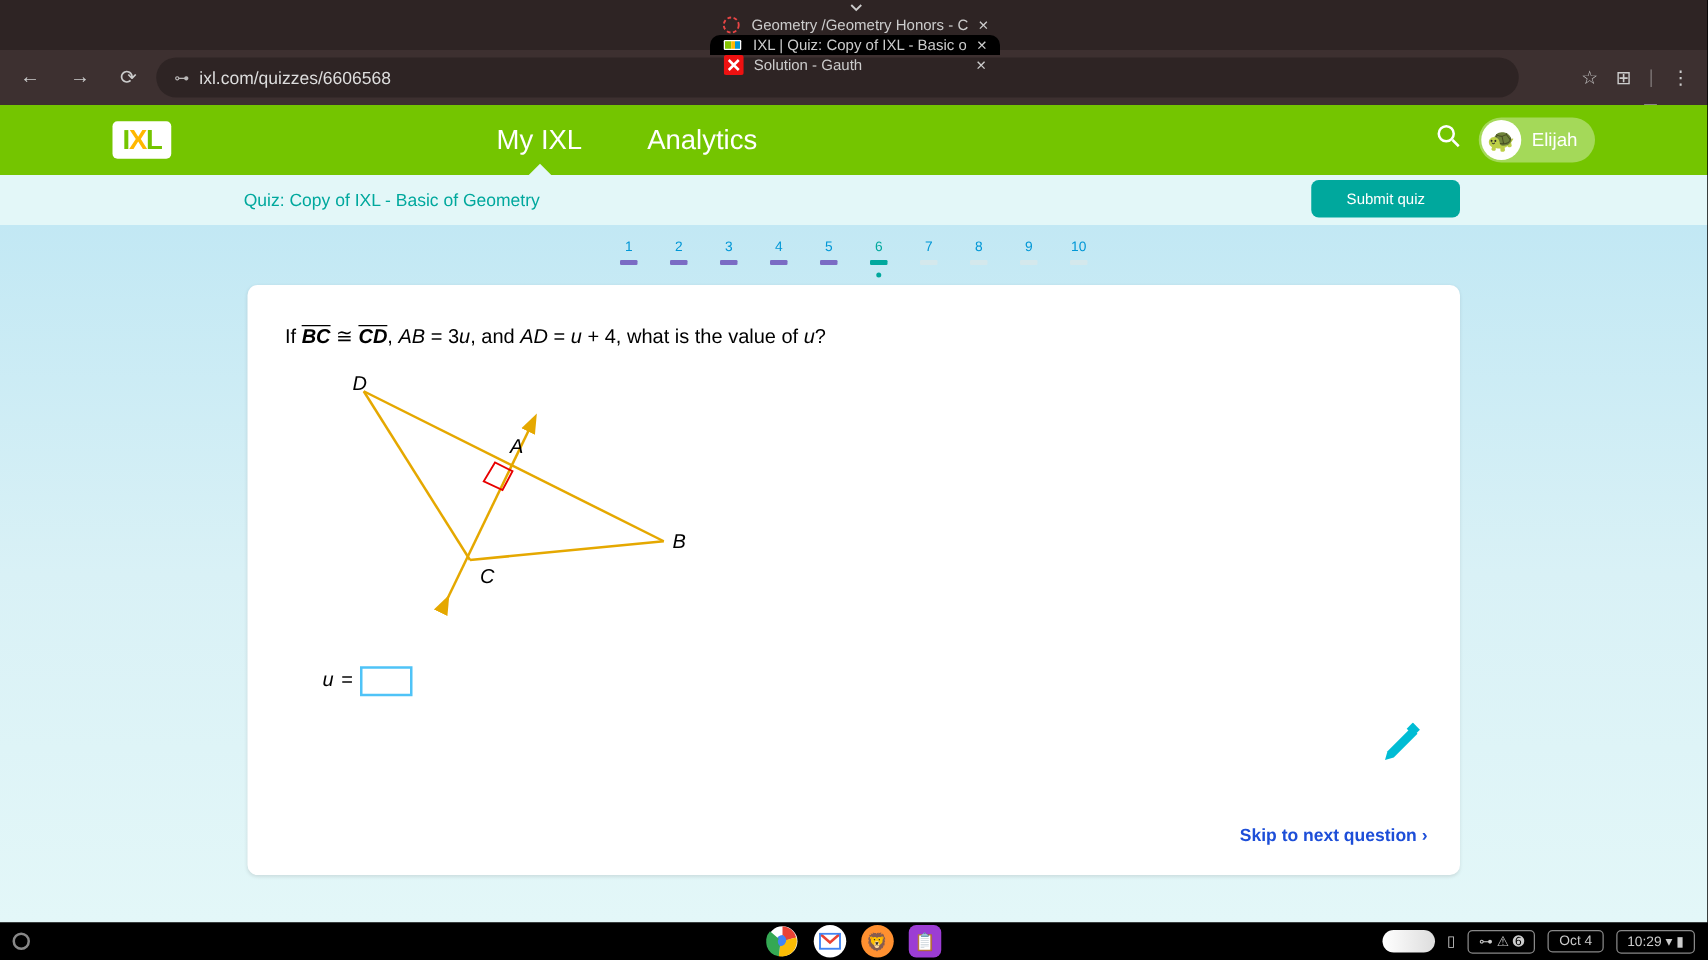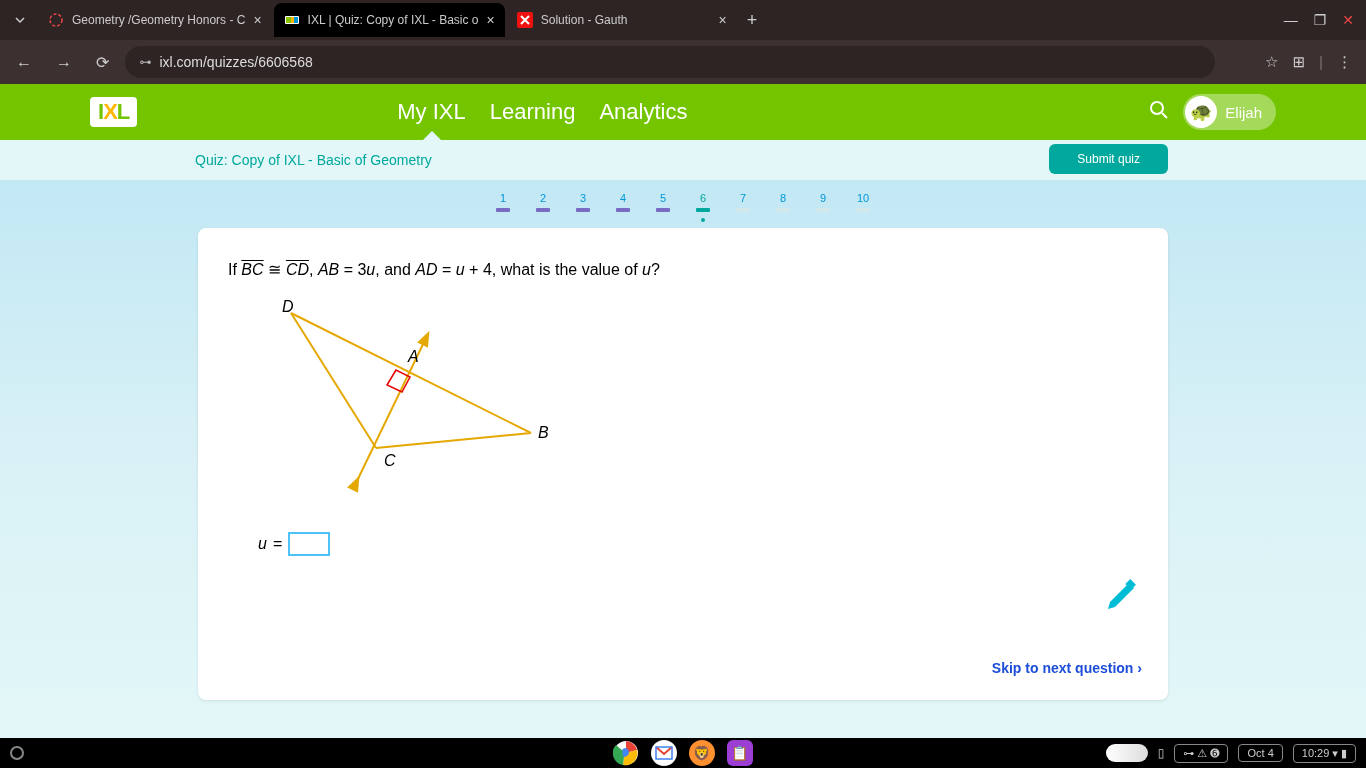--- a/index.html
+++ b/index.html
@@ -1,19 +1,19 @@
 <!DOCTYPE html>
 <html><head>
 <meta charset="utf-8">
 <style>
 * { margin: 0; padding: 0; box-sizing: border-box; }
 body { font-family: Arial, sans-serif; width: 1366px; height: 768px; overflow: hidden; background: #000; }
 
 
-.browser-top { background: #2e2424; height: 40px; display: flex; align-items: center; }
+.browser-top { background: #2e2424; height: 40px; display: flex; align-items: center; flex-direction: column; }
 .tab-dropdown { width: 32px; height: 28px; display: flex; align-items: center; justify-content: center; color: #ccc; margin-left: 4px; }
 .tab { display: flex; align-items: center; height: 34px; padding: 0 10px; color: #ccc; font-size: 12px; min-width: 230px; max-width: 235px; border-radius: 8px 8px 0 0; margin-left: 2px; position: relative; }
 .tab.active { background: #000000; }
 .tab .favicon { width: 16px; height: 16px; margin-right: 8px; flex-shrink: 0; }
 .tab .title { flex: 1; overflow: hidden; white-space: nowrap; text-overflow: ellipsis; }
 .tab .close { margin-left: 8px; font-size: 14px; cursor: pointer; }
 .new-tab { color: #ccc; font-size: 18px; padding: 0 10px; cursor: pointer; }
 .window-controls { margin-left: auto; display: flex; gap: 16px; padding-right: 12px; color: #ccc; }
 .window-controls span { cursor: pointer; font-size: 14px; }
 .wc-close { color: #e84545; }
@@ -22,21 +22,21 @@
 .nav-btn { color: #ccc; font-size: 16px; padding: 6px 8px; cursor: pointer; }
 .url-bar { flex: 1; background: #2e2424; border-radius: 20px; height: 32px; display: flex; align-items: center; padding: 0 14px; color: #ddd; font-size: 14px; max-width: 1090px; }
 .url-icon { margin-right: 8px; font-size: 12px; opacity: 0.8; }
 .right-icons { display: flex; gap: 14px; color: #ccc; padding-right: 6px; margin-left: auto; }
 .right-icons span { cursor: pointer; font-size: 15px; }
 
 
 .ixl-header { background: #74c500; height: 56px; display: flex; align-items: center; padding: 12px 90px; position: relative; }
 .ixl-logo { background: #fff; color: #74c500; font-weight: 900; font-size: 22px; padding: 2px 8px; border-radius: 4px; letter-spacing: -1px; font-family: Arial Black, sans-serif; }
 .ixl-logo .x { color: #ffb700; }
-.ixl-nav { display: flex; gap: 24px; margin-left: 260px; }
+.ixl-nav { display: flex; gap: 52px; margin-left: 260px; }
 .ixl-nav-item { color: #fff; font-size: 22px; font-weight: 300; cursor: pointer; position: relative; padding: 14px 0; }
 .ixl-nav-item.active:after { content: ''; position: absolute; bottom: -2px; left: 50%; transform: translateX(-50%); border: 10px solid transparent; border-bottom-color: #e3f7f8; }
 .ixl-right { margin-left: auto; display: flex; align-items: center; gap: 14px; }
 .ixl-search { color: #fff; font-size: 20px; cursor: pointer; }
 .ixl-user { background: rgba(255,255,255,0.35); border-radius: 20px; display: flex; align-items: center; gap: 8px; padding: 2px 14px 2px 2px; }
 .ixl-avatar { width: 32px; height: 32px; background: #fff; border-radius: 50%; display: flex; align-items: center; justify-content: center; font-size: 18px; }
 .ixl-username { color: #fff; font-size: 15px; }
 
 .quiz-bar { background: #e3f7f8; height: 40px; display: flex; align-items: center; padding: 0 0 0 195px; position: relative; }
 .quiz-title { color: #00a89d; font-size: 14px; }
@@ -48,21 +48,21 @@
 .prog-num { font-size: 11px; color: #0097d6; }
 .prog-bar { width: 14px; height: 4px; border-radius: 1px; }
 .prog.answered .prog-bar { background: #7a6bc4; }
 .prog.current .prog-bar { background: #00a89d; }
 .prog.unanswered .prog-bar { background: #d4e8ec; }
 .prog.current .prog-num { color: #00a89d; }
 .prog-dot { width: 4px; height: 4px; background: #00a89d; border-radius: 50%; margin-top: 2px; }
 
 .card { background: #fff; border-radius: 8px; width: 970px; height: 472px; padding: 30px 30px 16px; position: relative; box-shadow: 0 1px 3px rgba(0,0,0,0.1); }
 .question { font-size: 16px; line-height: 1.5; }
-.overline { text-decoration: overline; font-style: italic; }
+.overline { text-decoration: overline; font-style: italic; font-weight: bold; }
 .math-i { font-style: italic; }
 
 .diagram { margin: 16px 0 0 28px; }
 
 .answer-row { margin: 30px 0 0 30px; font-size: 16px; font-style: italic; display: flex; align-items: center; gap: 6px; }
 .answer-input { width: 42px; height: 24px; border: 2px solid #4fc3f7; font-size: 14px; padding: 0 4px; }
 
 .save-btn { margin-top: 38px; border: 1px solid #0b7d3e; color: #0b7d3e; background: #fff; border-radius: 6px; padding: 10px 20px; font-size: 16px; cursor: pointer; }
 
 .pencil { position: absolute; right: 30px; bottom: 80px; color: #00bcd4; font-size: 30px; cursor: pointer; }
@@ -131,21 +131,20 @@
     <span>⊞</span>
     <span style="opacity:.4">|</span>
     <span>⋮</span>
   </div>
 </div>
 
 <div class="ixl-header">
   <div class="ixl-logo">I<span class="x">X</span>L</div>
   <div class="ixl-nav">
     <div class="ixl-nav-item active">My IXL</div>
-    <div class="ixl-nav-item">Learning</div>
     <div class="ixl-nav-item">Analytics</div>
   </div>
   <div class="ixl-right">
     <span class="ixl-search"><svg width="20" height="20" viewBox="0 0 20 20">
           <circle cx="8" cy="8" r="6" stroke="#fff" stroke-width="2" fill="none"></circle>
           <line x1="13" y1="13" x2="18" y2="18" stroke="#fff" stroke-width="2"></line>
         </svg></span>
     <div class="ixl-user">
       <span class="ixl-avatar">🐢</span>
       <span class="ixl-username">Elijah</span>

